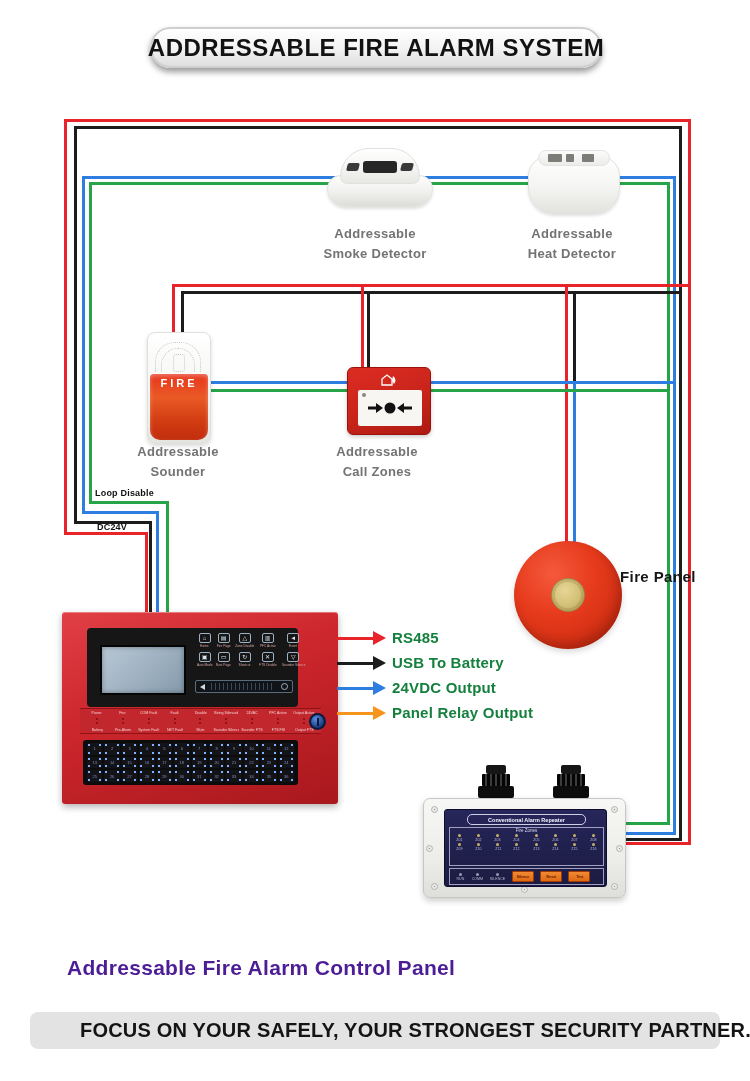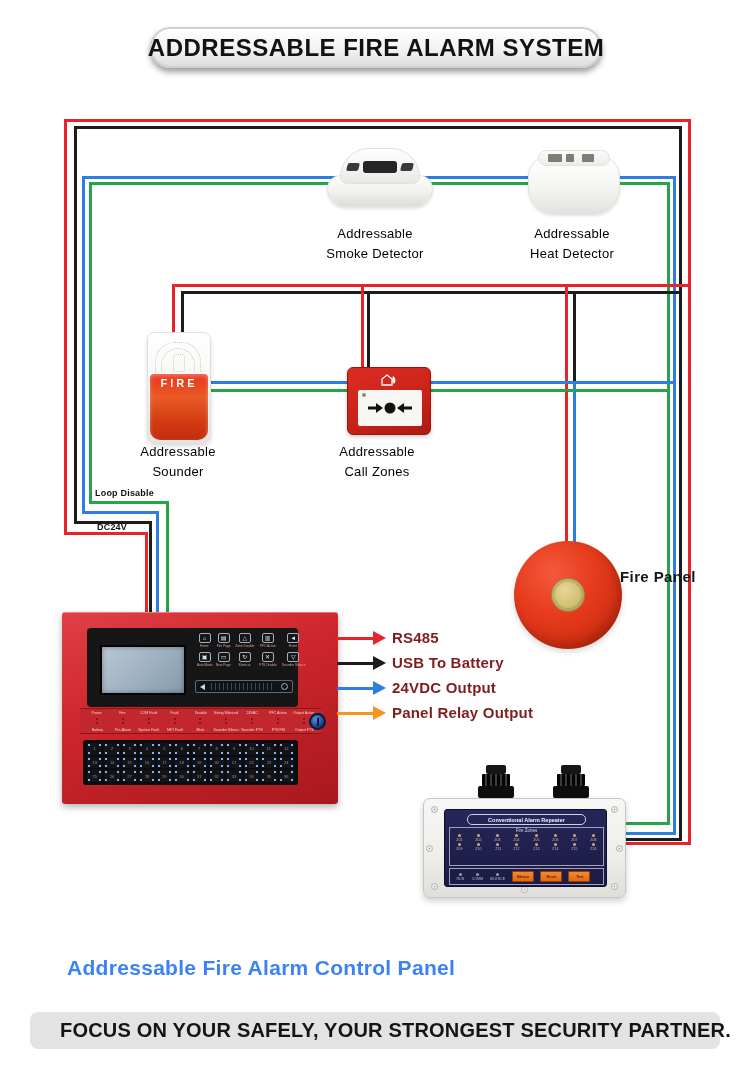--- a/index.html
+++ b/index.html
@@ -17,28 +17,28 @@
 
   
   .banner{position:absolute;left:150px;top:27px;width:452px;height:41px;z-index:5;
     background:linear-gradient(180deg,#ffffff 0%,#f2f2f2 55%,#dedede 100%);
     border:2px solid #cfcfcf;border-radius:22px;
     box-shadow:0 4px 6px rgba(0,0,0,.40), inset 0 1px 0 #fff;
     display:flex;align-items:center;justify-content:center;}
   .banner span{font-size:24px;font-weight:800;color:#121212;letter-spacing:.5px;white-space:nowrap;}
 
   .footer-bar{position:absolute;left:30px;top:1012px;width:690px;height:37px;z-index:5;
-    background:#e3e3e3;border-radius:8px;display:flex;align-items:center;padding-left:30px;}
+    background:#e3e3e3;border-radius:8px;display:flex;align-items:center;padding-left:50px;}
   .footer-bar span{font-size:20px;font-weight:800;color:#141414;letter-spacing:.2px;white-space:nowrap;}
 
-  .cp-heading{position:absolute;left:67px;top:956px;z-index:5;font-size:21px;font-weight:800;color:#3b82f6;letter-spacing:.3px;}
+  .cp-heading{position:absolute;left:67px;top:956px;z-index:5;font-size:21px;font-weight:800;color:#4c1d95;letter-spacing:.3px;}
 
   
   .dev-label{position:absolute;z-index:4;width:140px;text-align:center;
-    font-size:13px;font-weight:400;color:#000000;line-height:20px;letter-spacing:.3px;}
+    font-size:13px;font-weight:700;color:#737373;line-height:20px;letter-spacing:.3px;}
 
   
   .smoke{position:absolute;left:325px;top:148px;width:110px;height:60px;z-index:2;}
   .smoke .dome{position:absolute;left:15px;top:0;width:80px;height:36px;
     background:linear-gradient(180deg,#fff 0%,#f3f3f1 60%,#e7e7e4 100%);
     border:1px solid #e0e0dc;border-radius:40px 40px 10px 10px;}
   .smoke .slot{position:absolute;left:38px;top:13px;width:34px;height:12px;background:#262626;border-radius:3px;}
   .smoke .slot-s{position:absolute;top:15px;width:12px;height:8px;background:#3a3a3a;border-radius:2px;transform:skewX(-14deg);}
   .smoke .base{position:absolute;left:2px;top:27px;width:106px;height:32px;
     background:linear-gradient(180deg,#fdfdfc 0%,#f0f0ee 55%,#dcdcd8 100%);
@@ -122,21 +122,21 @@
       radial-gradient(circle at 2px calc(100% - 2px),#7fb2ff 0 .8px,transparent 1px),
       radial-gradient(circle at calc(100% - 2px) calc(100% - 2px),#7fb2ff 0 .8px,transparent 1px);}
   .zbtn span{font-size:4px;color:#7d93c4;}
 
   
   .outputs{position:absolute;left:337px;top:626px;width:240px;z-index:4;}
   .outrow{position:relative;height:25px;}
   .outrow .oline{position:absolute;left:0;top:11px;width:38px;height:3px;}
   .outrow .ohead{position:absolute;left:36px;top:5px;width:0;height:0;
     border-top:7px solid transparent;border-bottom:7px solid transparent;border-left:13px solid #000;}
-  .outrow .olabel{position:absolute;left:55px;top:3px;font-size:15px;font-weight:800;color:#7f1d1d;white-space:nowrap;letter-spacing:.2px;}
+  .outrow .olabel{position:absolute;left:55px;top:3px;font-size:15px;font-weight:800;color:#15803d;white-space:nowrap;letter-spacing:.2px;}
 
   
   .repeater{position:absolute;left:423px;top:765px;width:203px;height:133px;z-index:2;}
   .gland{position:absolute;top:0;width:36px;height:33px;}
   .gland .g1{position:absolute;left:8px;top:0;width:20px;height:9px;background:#161616;border-radius:2px;}
   .gland .g2{position:absolute;left:4px;top:9px;width:28px;height:12px;
     background:repeating-linear-gradient(90deg,#050505 0 3px,#3c3c3c 3px 5px);border-radius:1px;}
   .gland .g3{position:absolute;left:0;top:21px;width:36px;height:12px;background:#0d0d0d;border-radius:2px;}
   .rbody{position:absolute;left:0;top:33px;width:203px;height:100px;
     background:linear-gradient(180deg,#f7f7f5 0%,#ededea 60%,#dededa 100%);

